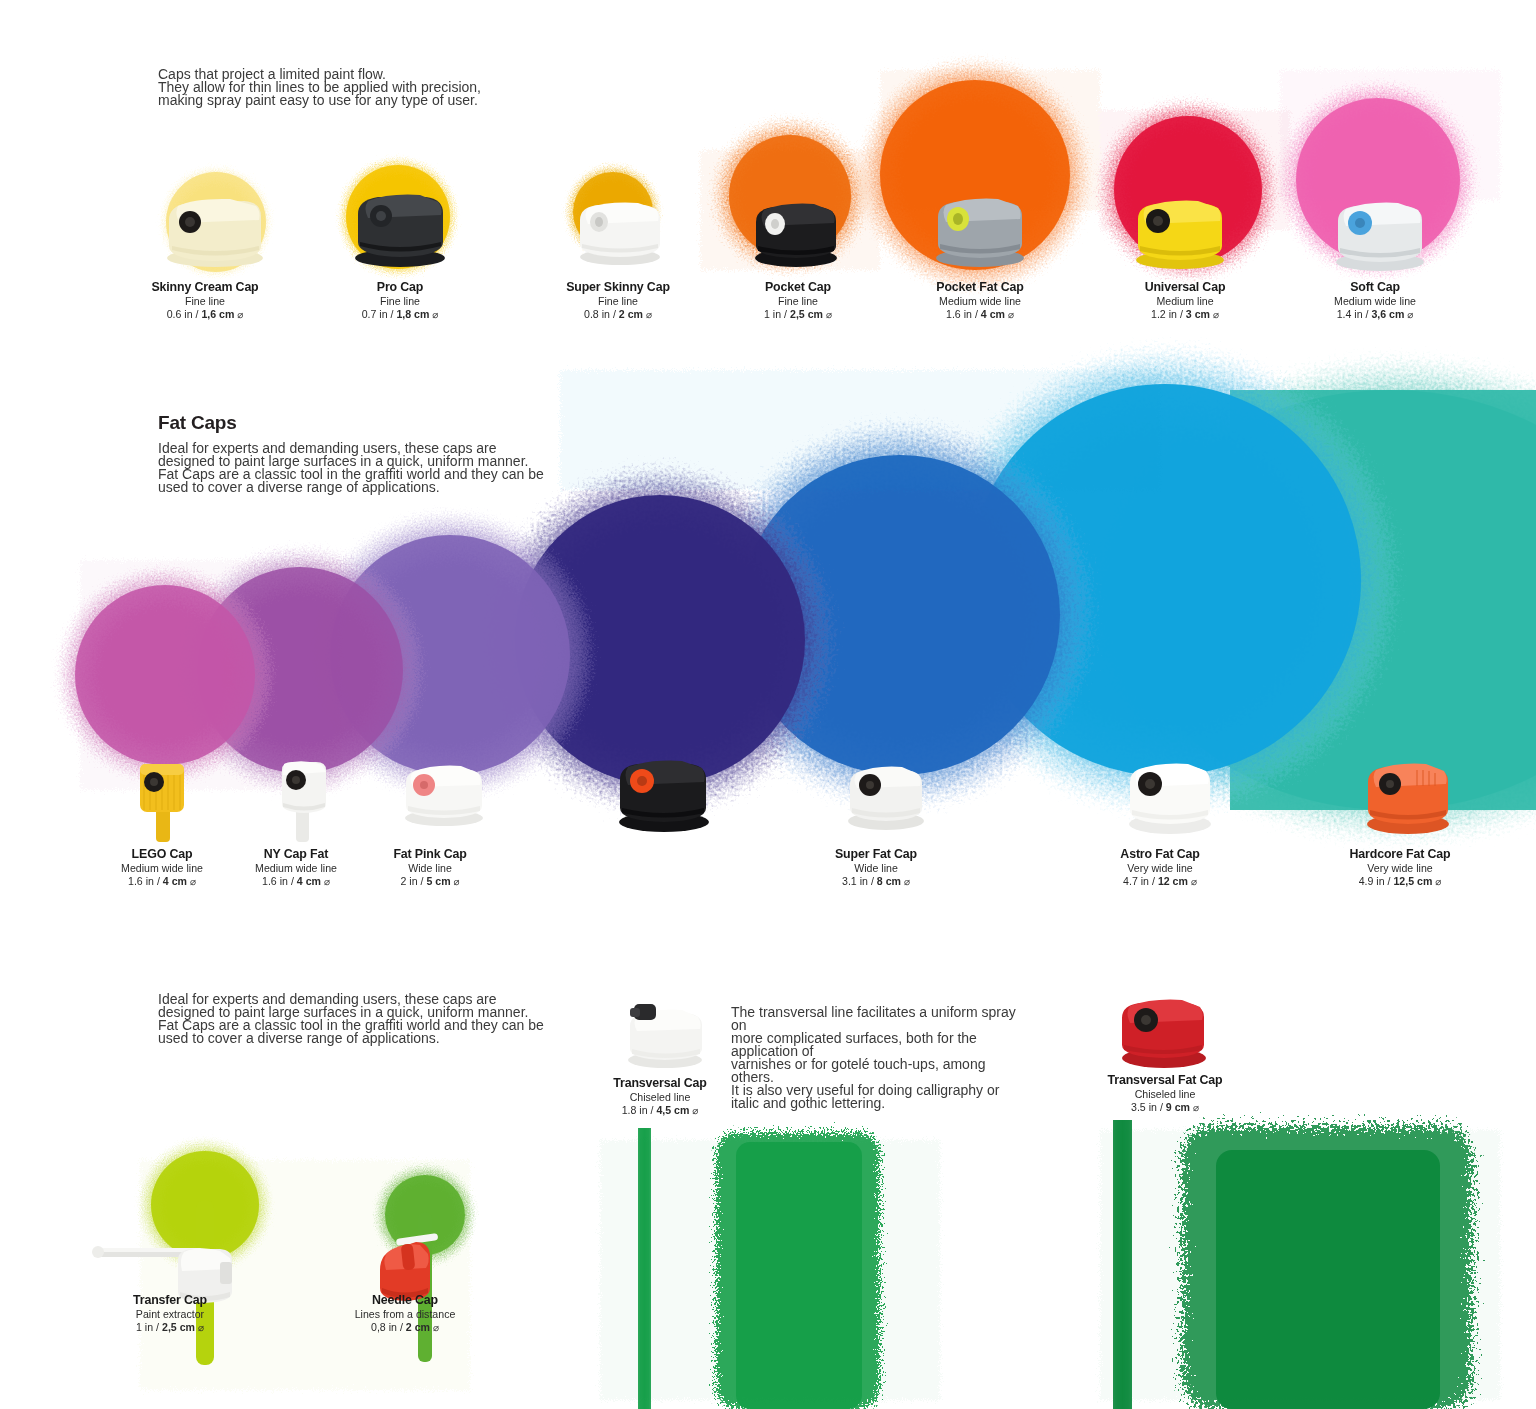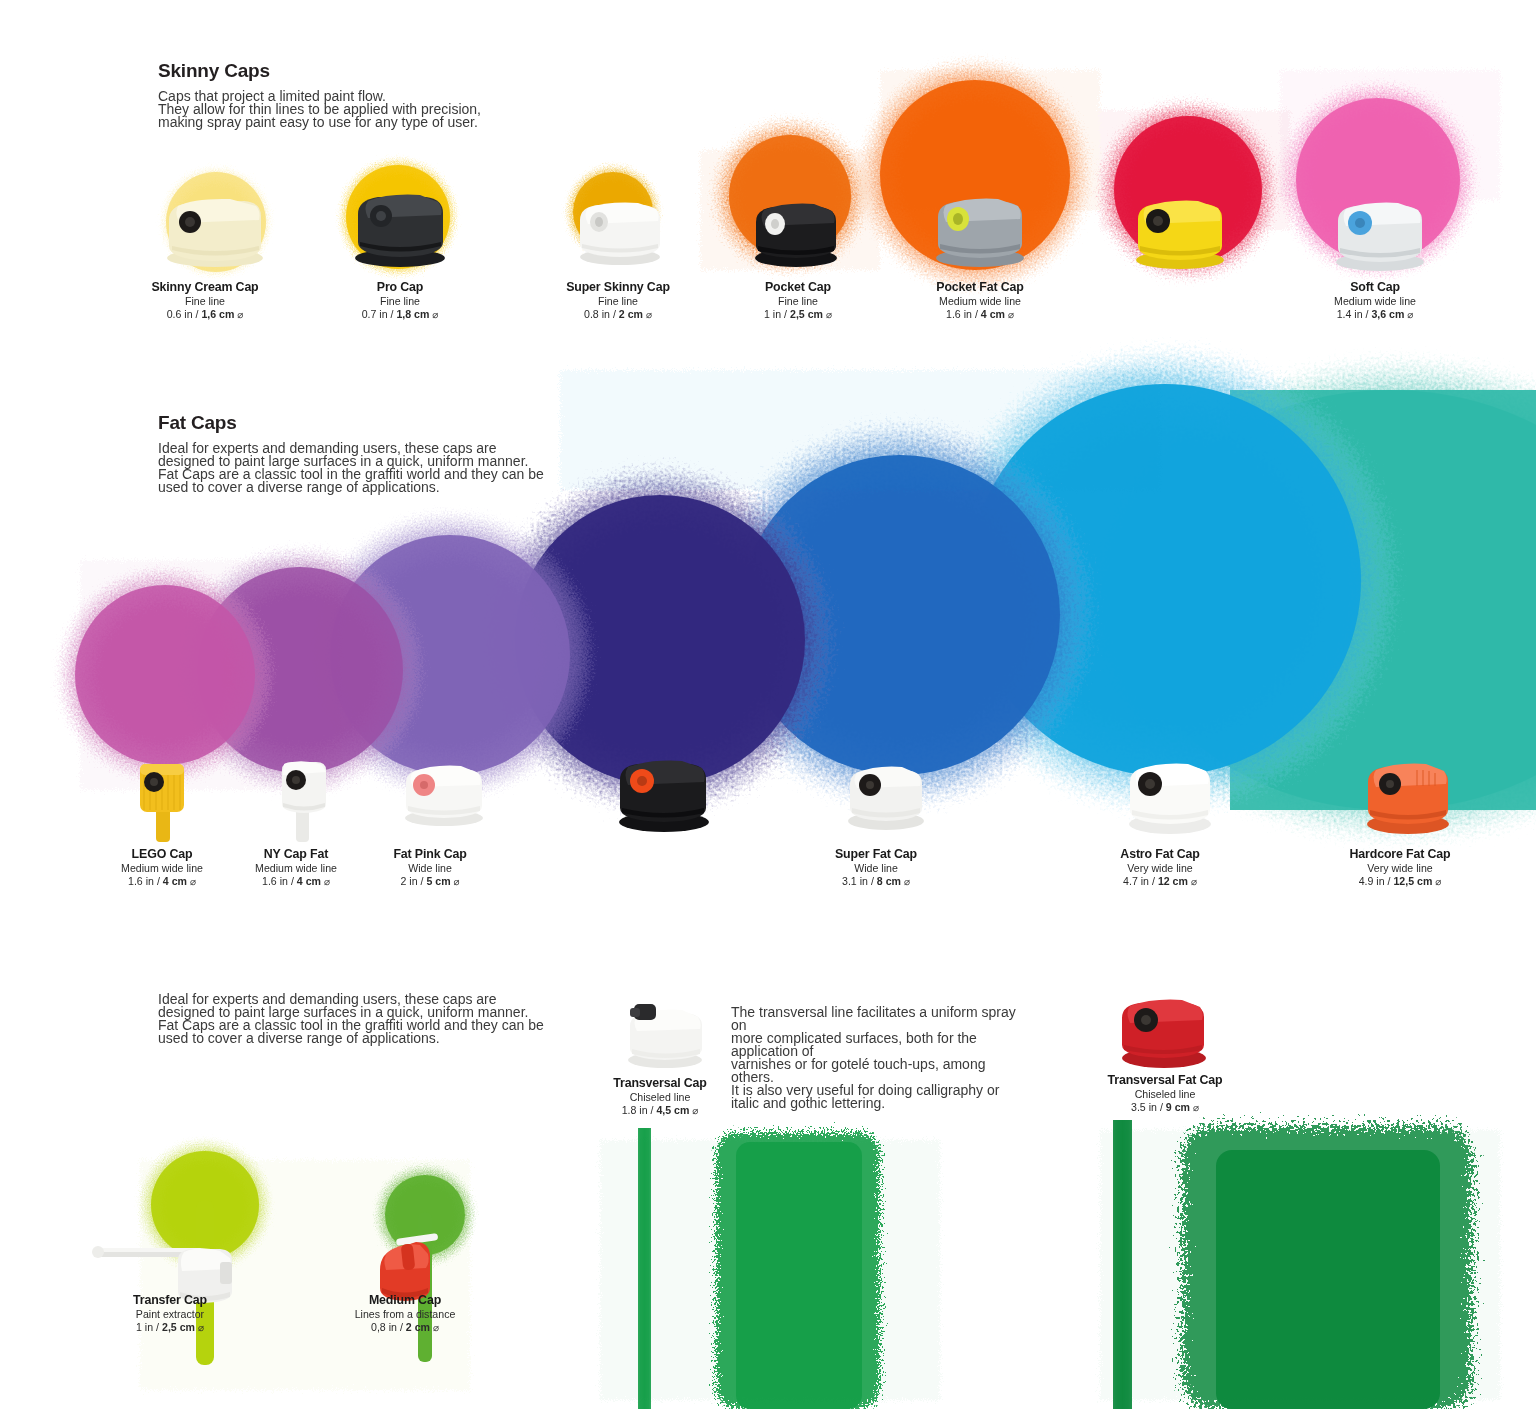--- a/index.html
+++ b/index.html
@@ -474,21 +474,20 @@
       <ellipse cx="34" cy="28" rx="12" ry="12" fill="#1d1a19"></ellipse>
       <ellipse cx="34" cy="28" rx="5" ry="5" fill="#3b3733"></ellipse>
       <path d="M12 53 Q52 63 90 53 L90 58 Q52 66 12 58 Z" fill="#be1c22"></path>
     </svg>
   </div>
 </div>
 
 <div id="layer-text">
 
   <div class="abs" style="left:158px; top:60px; width:420px;">
-    <div class="section-title">Skinny Caps</div>
     <div class="section-desc" style="margin-top:8px;">Caps that project a limited paint flow.
 They allow for thin lines to be applied with precision,
 making spray paint easy to use for any type of user.</div>
   </div>
 
   <div class="cap-label" style="left:95px; top:280px;">
     <div class="cap-name">Skinny Cream Cap</div>
     <div class="cap-line">Fine line</div>
     <div class="cap-size"><span>0.6 in</span> <span>/</span> <b>1,6 cm</b> <span class="dia">⌀</span></div>
   </div>
@@ -510,20 +509,25 @@
     <div class="cap-line">Fine line</div>
     <div class="cap-size"><span>1 in</span> <span>/</span> <b>2,5 cm</b> <span class="dia">⌀</span></div>
   </div>
 
   <div class="cap-label" style="left:870px; top:280px;">
     <div class="cap-name">Pocket Fat Cap</div>
     <div class="cap-line">Medium wide line</div>
     <div class="cap-size"><span>1.6 in</span> <span>/</span> <b>4 cm</b> <span class="dia">⌀</span></div>
   </div>
 
+  <div class="cap-label" style="left:1075px; top:280px;">
+    <div class="cap-name">Universal Cap</div>
+    <div class="cap-line">Medium line</div>
+    <div class="cap-size"><span>1.2 in</span> <span>/</span> <b>3 cm</b> <span class="dia">⌀</span></div>
+  </div>
 
   <div class="cap-label" style="left:1265px; top:280px;">
     <div class="cap-name">Soft Cap</div>
     <div class="cap-line">Medium wide line</div>
     <div class="cap-size"><span>1.4 in</span> <span>/</span> <b>3,6 cm</b> <span class="dia">⌀</span></div>
   </div>
 
   <div class="abs" style="left:158px; top:412px; width:420px;">
     <div class="section-title">Fat Caps</div>
     <div class="section-desc" style="margin-top:8px;">Ideal for experts and demanding users, these caps are
@@ -582,21 +586,21 @@
 It is also very useful for doing calligraphy or
 italic and gothic lettering.</div>
 
   <div class="cap-label" style="left:60px; top:1293px;">
     <div class="cap-name">Transfer Cap</div>
     <div class="cap-line">Paint extractor</div>
     <div class="cap-size"><span>1 in</span> <span>/</span> <b>2,5 cm</b> <span class="dia">⌀</span></div>
   </div>
 
   <div class="cap-label" style="left:295px; top:1293px;">
-    <div class="cap-name">Medium Cap</div>
+    <div class="cap-name">Needle Cap</div>
     <div class="cap-line">Lines from a distance</div>
     <div class="cap-size"><span>0,8 in</span> <span>/</span> <b>2 cm</b> <span class="dia">⌀</span></div>
   </div>
 
   <div class="cap-label" style="left:550px; top:1076px;">
     <div class="cap-name">Transversal Cap</div>
     <div class="cap-line">Chiseled line</div>
     <div class="cap-size"><span>1.8 in</span> <span>/</span> <b>4,5 cm</b> <span class="dia">⌀</span></div>
   </div>
 

